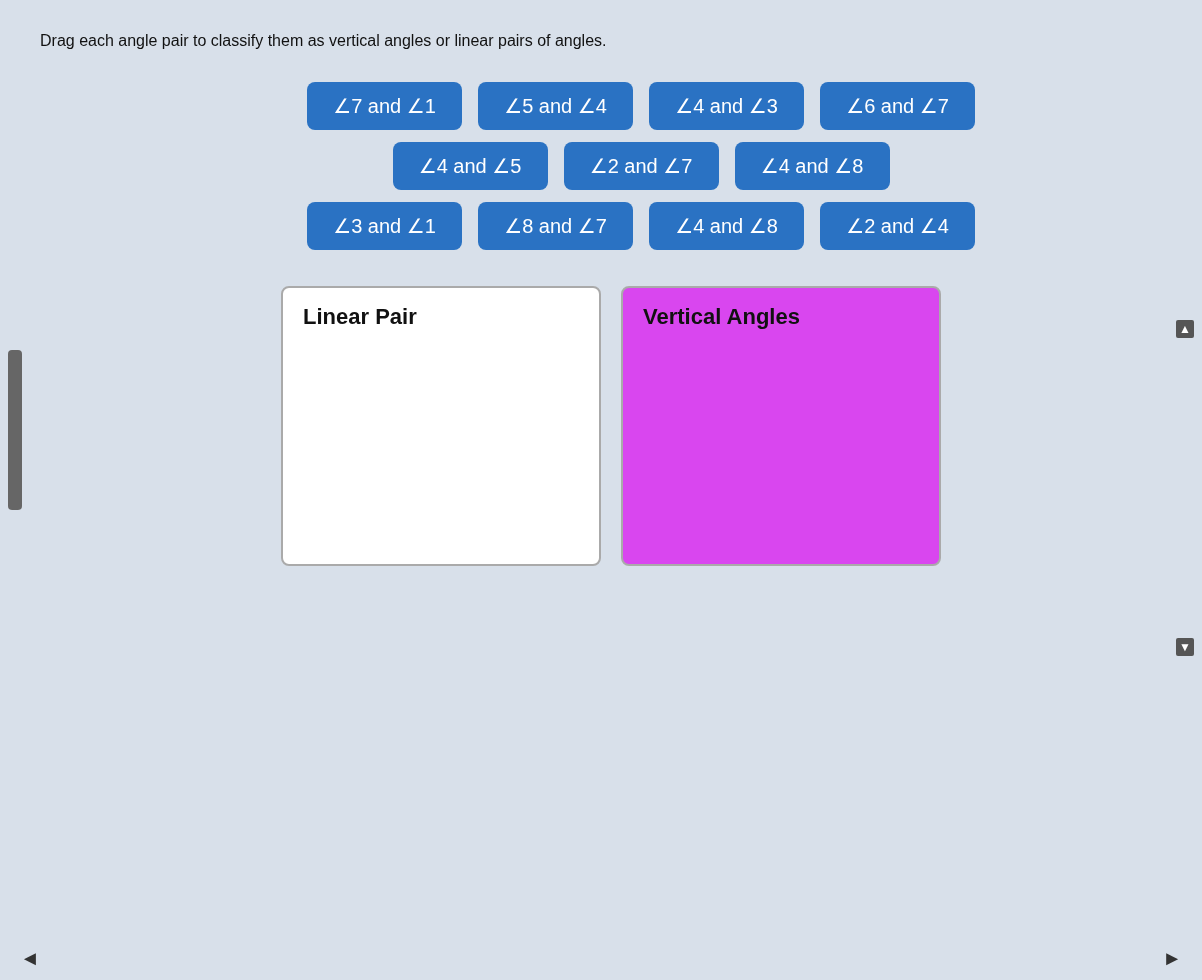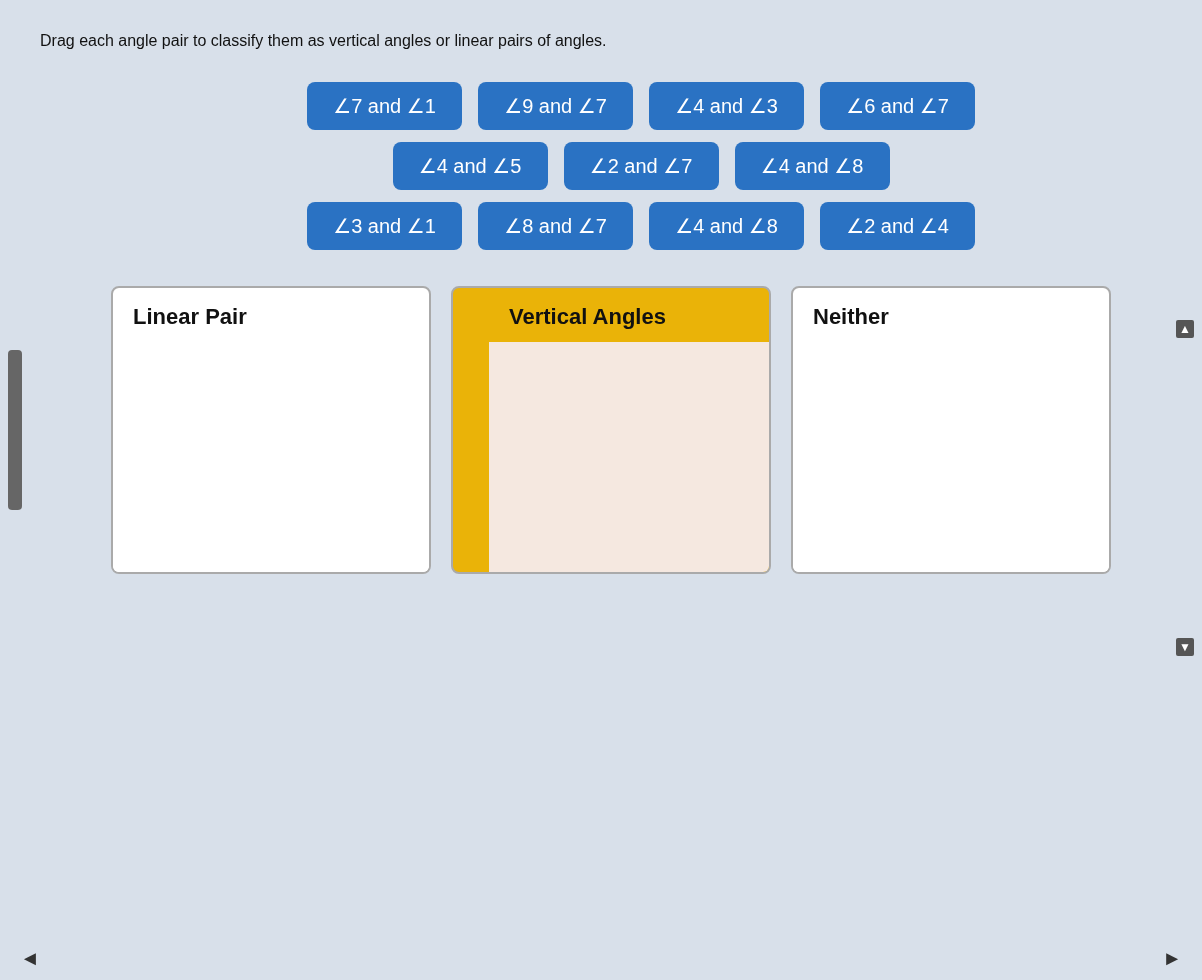--- a/index.html
+++ b/index.html
@@ -69,21 +69,21 @@
       margin-top: 10px;
     }
 
     .drop-zone {
       background: white;
       border: 2px solid #aaa;
       border-radius: 8px;
       width: 320px;
       min-height: 280px;
       display: flex;
-      flex-direction: column;
+      flex-direction: row;
       align-items: flex-start;
       justify-content: flex-start;
       padding: 0;
       overflow: hidden;
     }
 
     .drop-zone-header {
       font-size: 22px;
       font-weight: 600;
       color: #111;
@@ -128,21 +128,21 @@
     <div style="width:18px; height:18px; background:#555; display:flex; align-items:center; justify-content:center; color:white; font-size:12px; border-radius:2px; cursor:pointer;">▲</div>
     <div style="width:18px; height:18px; background:#555; display:flex; align-items:center; justify-content:center; color:white; font-size:12px; border-radius:2px; cursor:pointer;">▼</div>
   </div>
 
   <p class="instruction">Drag each angle pair to classify them as vertical angles or linear pairs of angles.</p>
 
   <div class="angle-pairs-area">
 
     <div class="angle-row">
       <div class="angle-chip">∠7 and ∠1</div>
-      <div class="angle-chip">∠9 and ∠7</div>
+      <div class="angle-chip">∠5 and ∠4</div>
       <div class="angle-chip">∠4 and ∠3</div>
       <div class="angle-chip">∠6 and ∠7</div>
     </div>
 
     <div class="angle-row">
       <div class="angle-chip">∠4 and ∠5</div>
       <div class="angle-chip">∠2 and ∠7</div>
       <div class="angle-chip">∠4 and ∠8</div>
     </div>
 
@@ -156,29 +156,25 @@
 
   </div>
 
   <div class="drop-zones">
 
     <div class="drop-zone">
       <div class="drop-zone-header">Linear Pair</div>
       <div class="drop-zone-body"></div>
     </div>
 
-    <div class="drop-zone" style="background: #eab308; padding-left: 36px;">
+    <div class="drop-zone" style="background: #d946ef;">
       <div class="drop-zone-header">Vertical Angles</div>
       <div class="drop-zone-body" style="background: #f5e8e0;"></div>
     </div>
 
-    <div class="drop-zone">
-      <div class="drop-zone-header">Neither</div>
-      <div class="drop-zone-body"></div>
-    </div>
 
   </div>
 
   <div class="bottom-nav">
     <div class="nav-arrow">◄</div>
     <div class="nav-arrow">►</div>
   </div>
 
 </div>
 

